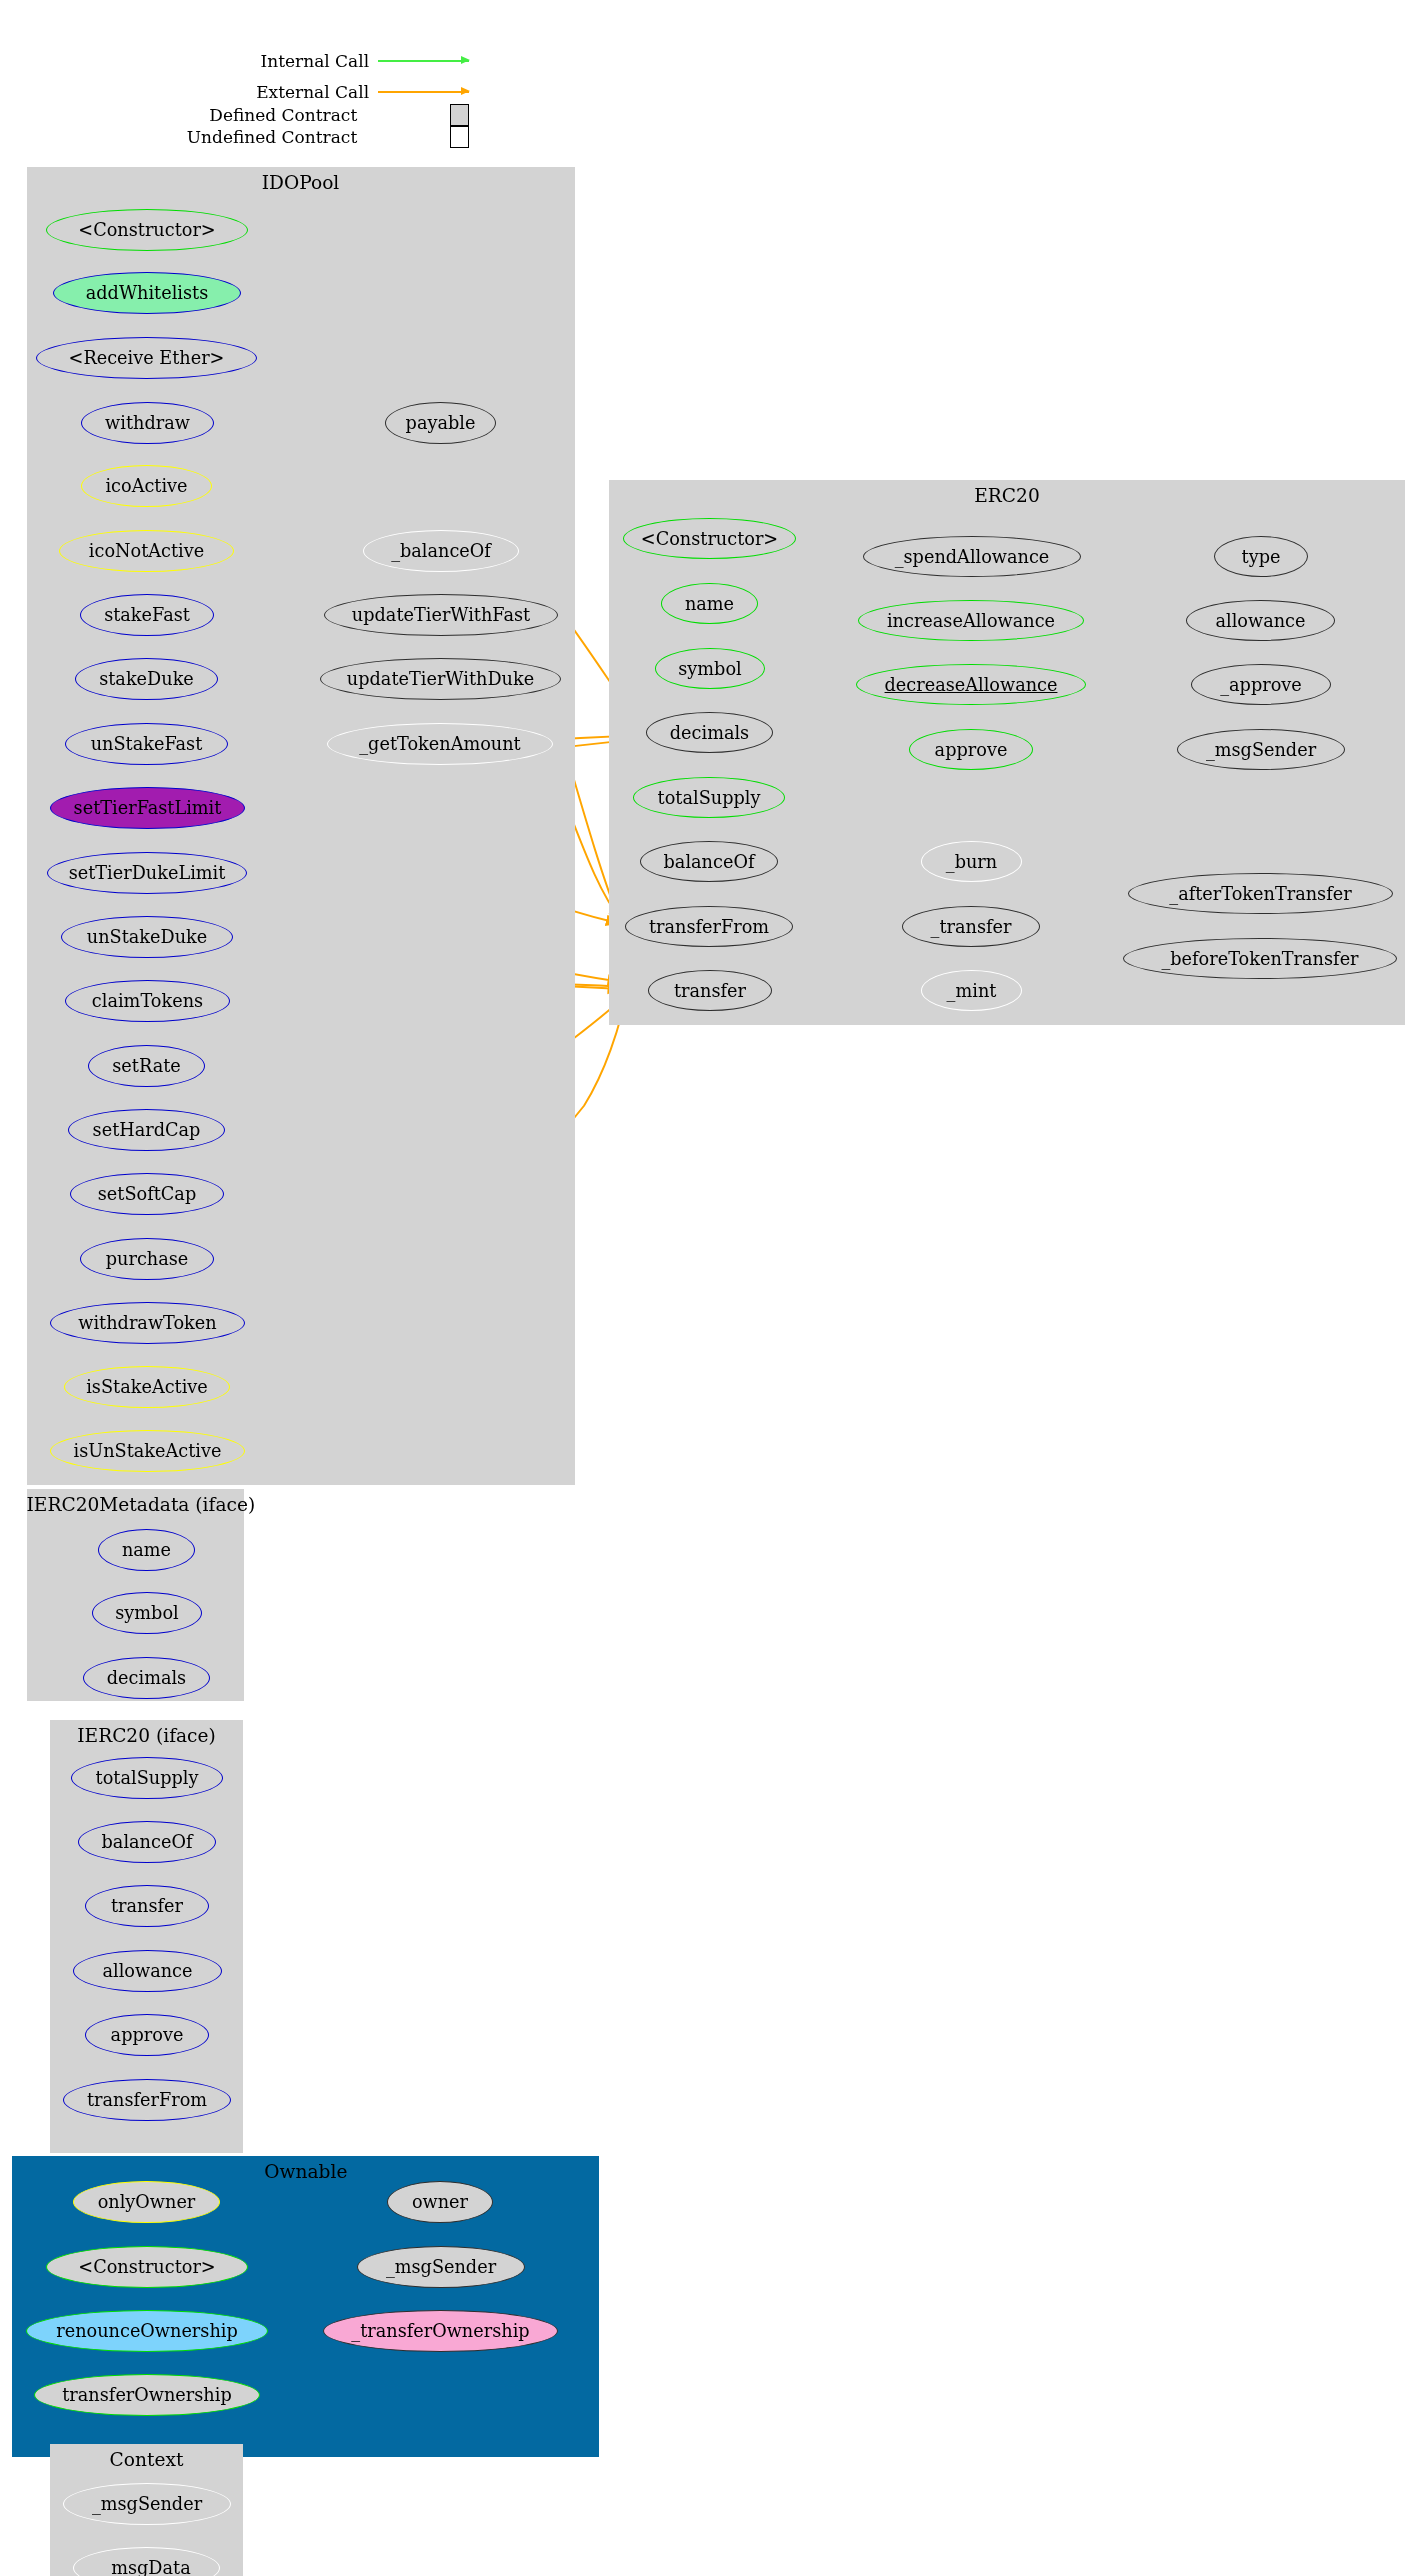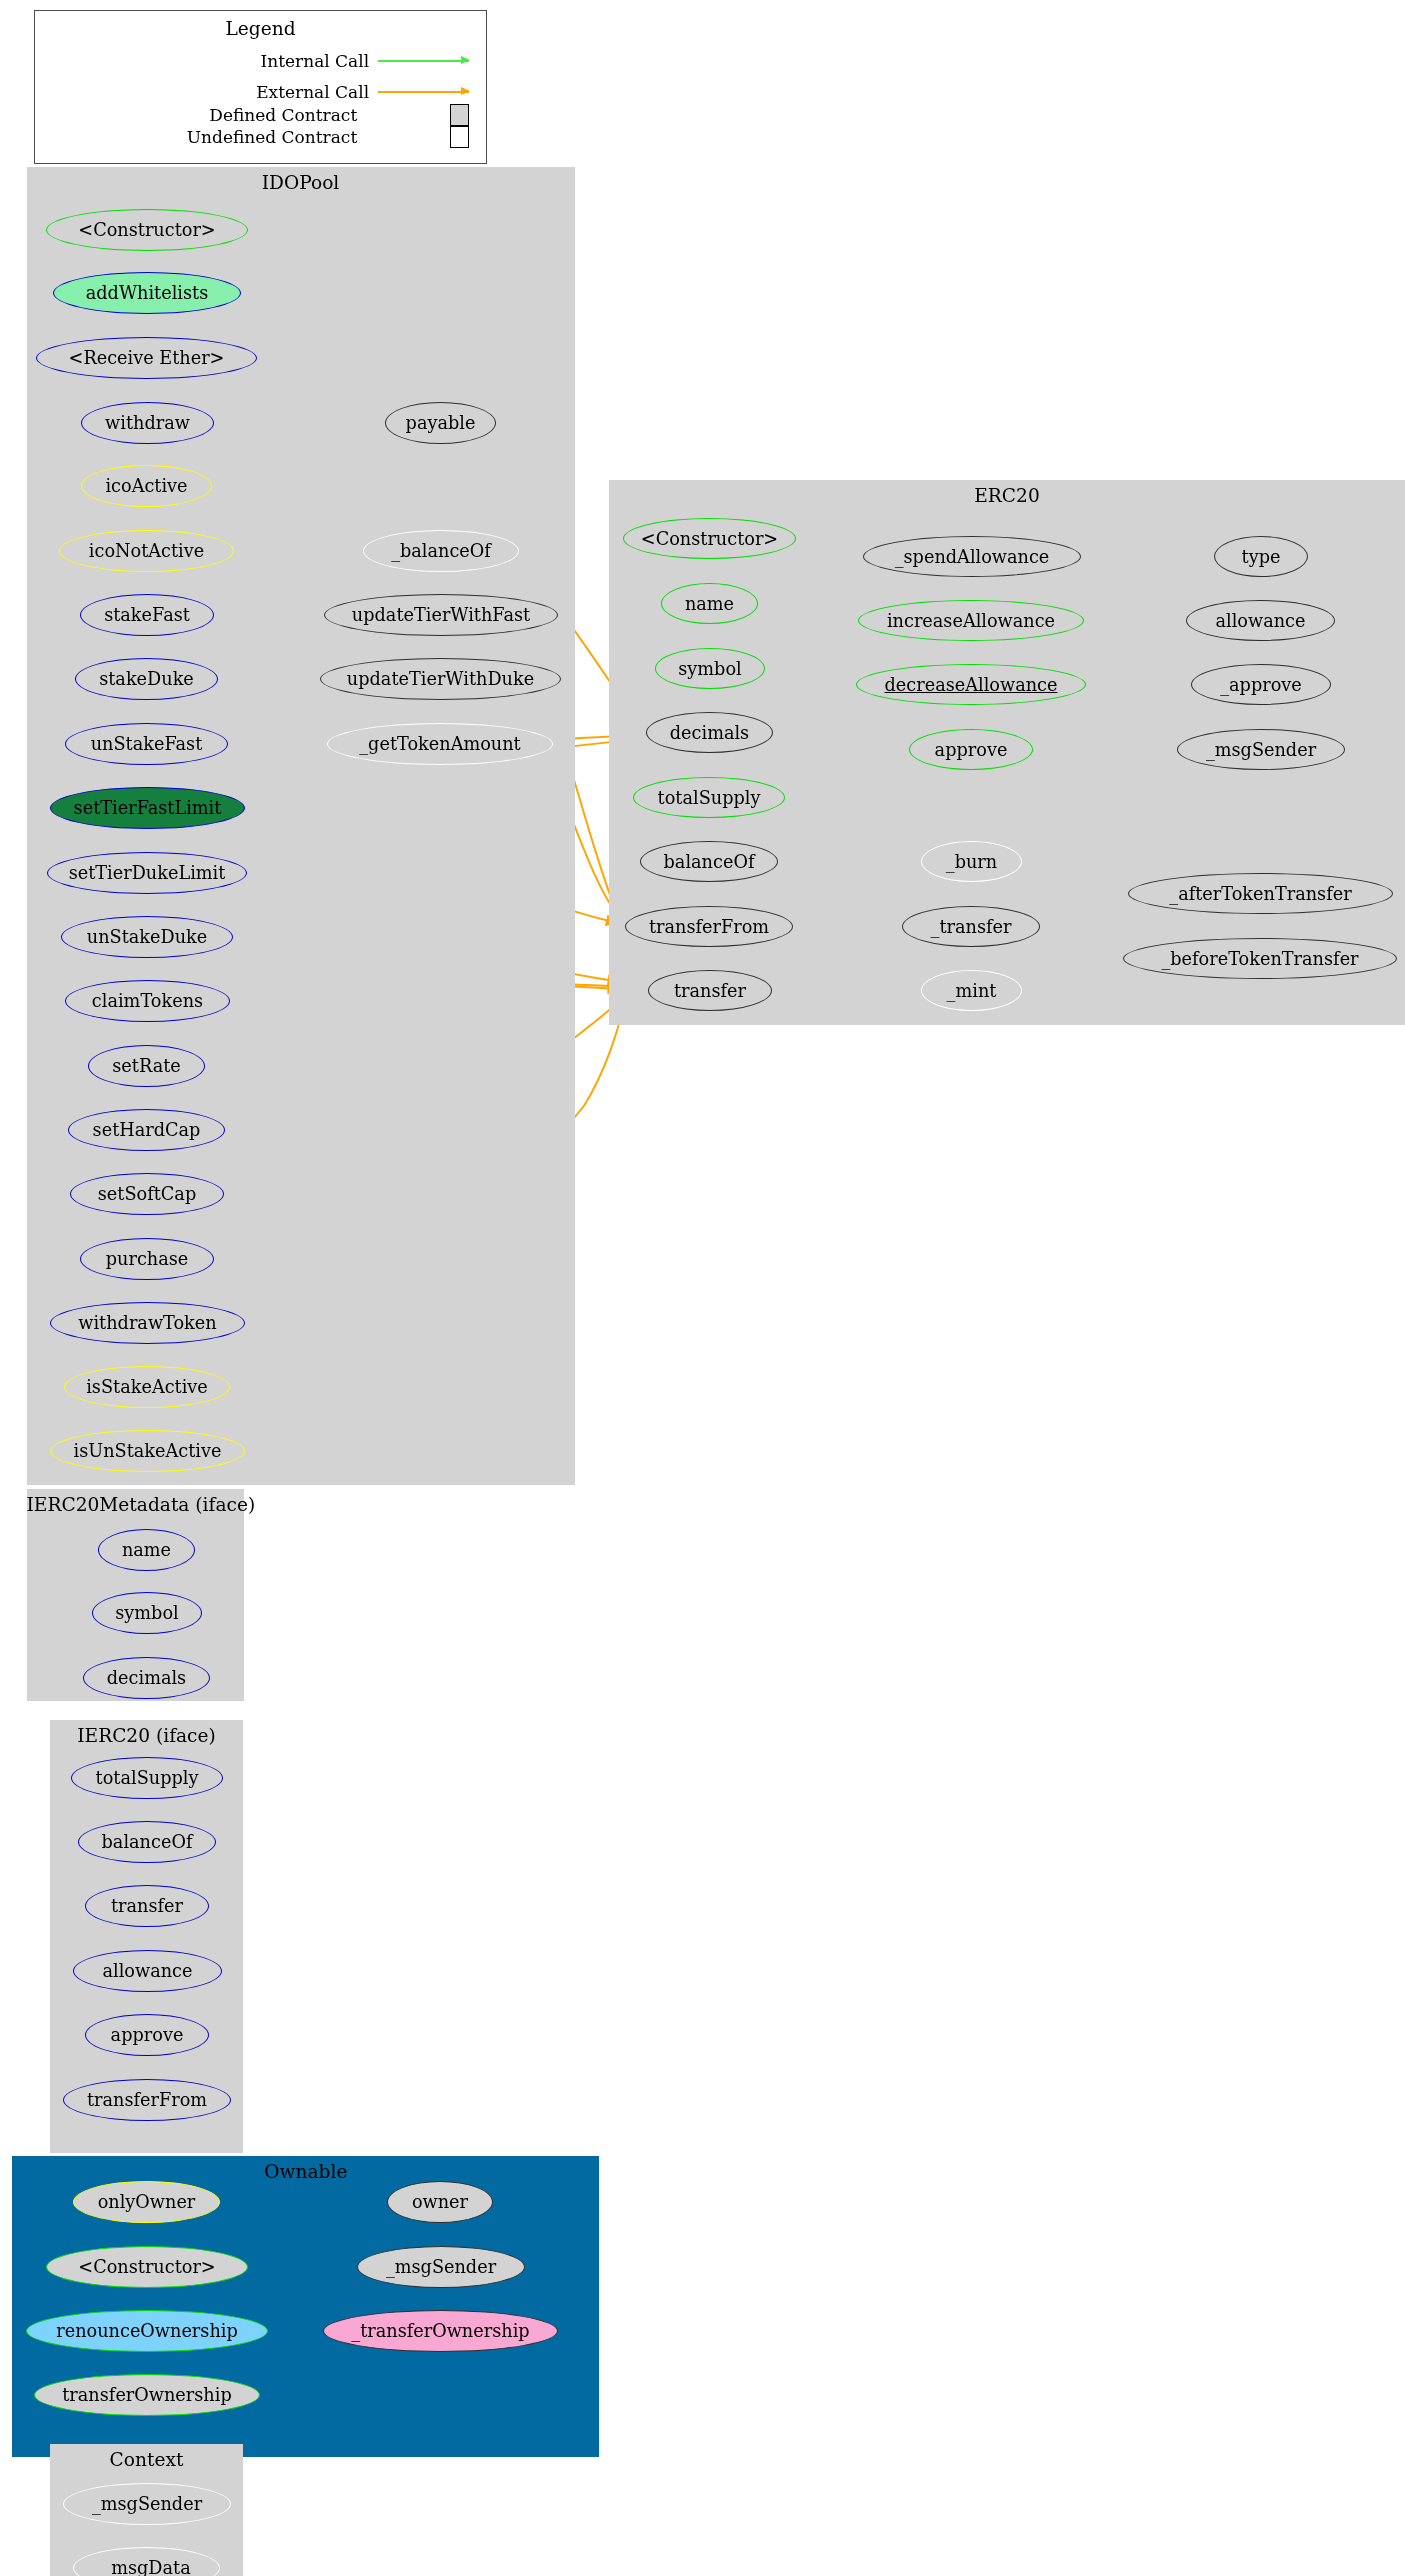--- a/index.html
+++ b/index.html
@@ -19,23 +19,20 @@
 
   .node{position:absolute;display:flex;align-items:center;justify-content:center;border-radius:50%;box-sizing:border-box;font-size:17.7px;color:#000;white-space:nowrap;}
 
   svg.edges{position:absolute;left:0;top:0;width:1406px;height:2576px;pointer-events:none;overflow:visible;}
 </style>
 </head>
 <body>
 
 <div id="stage">
 
-  <div class="legend-box" style="left:34px;top:9.7px;width:451px;height:152px;">
-    <div class="legend-title">Legend</div>
-  </div>
   <div id="legend-rows">
       <div class="legend-row" style="left: 53px; top: 53px; width: 416px;">
         <div class="legend-label" style="width: 354px;">Internal Call</div>
         <div class="legend-line" style="background: rgb(68, 238, 68); color: rgb(68, 238, 68);"></div>
       </div>
       <div class="legend-row" style="left: 53px; top: 84px; width: 416px;">
         <div class="legend-label" style="width: 354px;">External Call</div>
         <div class="legend-line" style="background: rgb(255, 165, 0); color: rgb(255, 165, 0);"></div>
       </div>
       <div class="legend-row" style="left: 53px; top: 107px; width: 416px;">
@@ -116,21 +113,21 @@
       </div>
       <div class="node" style="left: 46px; top: 209px; width: 202px; height: 42px; border: 1.8px solid rgb(0, 221, 0); background: rgb(211, 211, 211);">&lt;Constructor&gt;</div>
       <div class="node" style="left: 53px; top: 272px; width: 188px; height: 42px; border: 1.8px solid rgb(0, 0, 204); background: #86efac;">addWhitelists</div>
       <div class="node" style="left: 36px; top: 337px; width: 221px; height: 42px; border: 1.8px solid rgb(0, 0, 204); background: rgb(211, 211, 211);">&lt;Receive Ether&gt;</div>
       <div class="node" style="left: 81px; top: 402px; width: 133px; height: 42px; border: 1.8px solid rgb(0, 0, 204); background: rgb(211, 211, 211);">withdraw</div>
       <div class="node" style="left: 81px; top: 465px; width: 131px; height: 42px; border: 1.8px solid rgb(255, 255, 0); background: rgb(211, 211, 211);">icoActive</div>
       <div class="node" style="left: 59px; top: 530px; width: 175px; height: 42px; border: 1.8px solid rgb(255, 255, 0); background: rgb(211, 211, 211);">icoNotActive</div>
       <div class="node" style="left: 80px; top: 594px; width: 134px; height: 42px; border: 1.8px solid rgb(0, 0, 204); background: rgb(211, 211, 211);">stakeFast</div>
       <div class="node" style="left: 75px; top: 658px; width: 143px; height: 42px; border: 1.8px solid rgb(0, 0, 204); background: rgb(211, 211, 211);">stakeDuke</div>
       <div class="node" style="left: 65px; top: 723px; width: 163px; height: 42px; border: 1.8px solid rgb(0, 0, 204); background: rgb(211, 211, 211);">unStakeFast</div>
-      <div class="node" style="left: 50px; top: 787px; width: 195px; height: 42px; border: 1.8px solid rgb(0, 0, 204); background: #15803d;">setTierFastLimit</div>
+      <div class="node" style="left: 50px; top: 787px; width: 195px; height: 42px; border: 1.8px solid rgb(0, 0, 204); background: #a21caf;">setTierFastLimit</div>
       <div class="node" style="left: 47px; top: 852px; width: 200px; height: 42px; border: 1.8px solid rgb(0, 0, 204); background: rgb(211, 211, 211);">setTierDukeLimit</div>
       <div class="node" style="left: 61px; top: 916px; width: 172px; height: 42px; border: 1.8px solid rgb(0, 0, 204); background: rgb(211, 211, 211);">unStakeDuke</div>
       <div class="node" style="left: 65px; top: 980px; width: 165px; height: 42px; border: 1.8px solid rgb(0, 0, 204); background: rgb(211, 211, 211);">claimTokens</div>
       <div class="node" style="left: 88px; top: 1045px; width: 117px; height: 42px; border: 1.8px solid rgb(0, 0, 204); background: rgb(211, 211, 211);">setRate</div>
       <div class="node" style="left: 68px; top: 1109px; width: 157px; height: 42px; border: 1.8px solid rgb(0, 0, 204); background: rgb(211, 211, 211);">setHardCap</div>
       <div class="node" style="left: 70px; top: 1173px; width: 154px; height: 42px; border: 1.8px solid rgb(0, 0, 204); background: rgb(211, 211, 211);">setSoftCap</div>
       <div class="node" style="left: 80px; top: 1238px; width: 134px; height: 42px; border: 1.8px solid rgb(0, 0, 204); background: rgb(211, 211, 211);">purchase</div>
       <div class="node" style="left: 50px; top: 1302px; width: 195px; height: 42px; border: 1.8px solid rgb(0, 0, 204); background: rgb(211, 211, 211);">withdrawToken</div>
       <div class="node" style="left: 64px; top: 1366px; width: 166px; height: 42px; border: 1.8px solid rgb(255, 255, 0); background: rgb(211, 211, 211);">isStakeActive</div>
       <div class="node" style="left: 50px; top: 1430px; width: 195px; height: 42px; border: 1.8px solid rgb(255, 255, 0); background: rgb(211, 211, 211);">isUnStakeActive</div>

